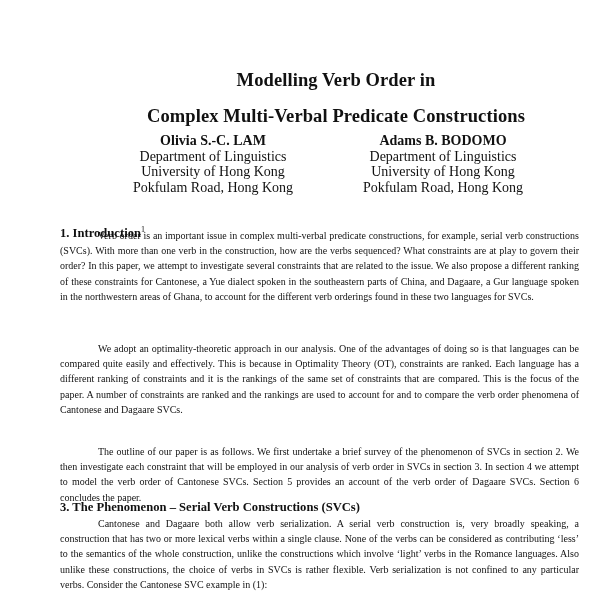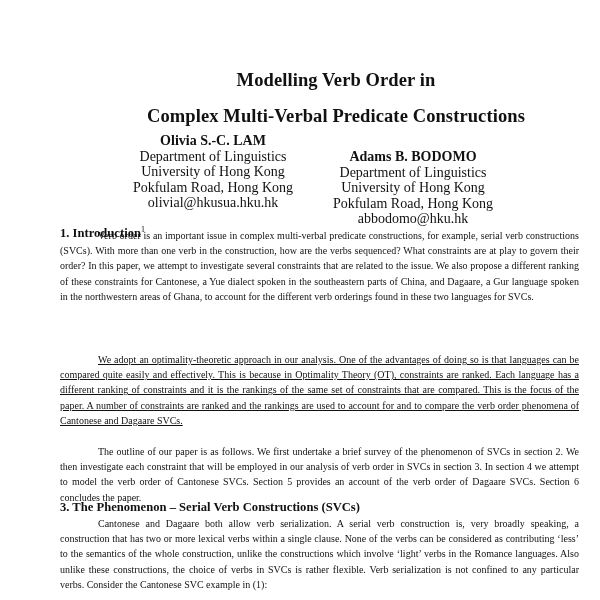--- a/index.html
+++ b/index.html
@@ -5,53 +5,51 @@
   html, body { margin: 0; padding: 0; background: #ffffff; }
   body { width: 600px; height: 600px; overflow: hidden; position: relative;
          font-family: "Liberation Serif", "DejaVu Serif", serif; color: #111; }
   .title { position: absolute; left: 0; width: 600px; text-align: center;
            font-weight: bold; font-size: 18.5px; letter-spacing: 0.1px; margin-left: 36px; }
   #t1 { top: 70px; }
   #t2 { top: 106px; }
   .author { position: absolute; text-align: center; font-size: 14px; line-height: 15.5px; }
   .author .name { font-weight: bold; }
   #a1 { left: 118px; width: 190px; top: 133px; }
-  #a2 { left: 318px; width: 190px; top: 133px; margin-top: 16px; }
+  #a2 { left: 348px; width: 190px; top: 133px; }
   .body { position: absolute; left: 60px; width: 519px; font-size: 10px; line-height: 15.2px;
           text-align: justify; }
   .h { position: absolute; left: 60px; font-weight: bold; font-size: 12.6px; }
   .h sup { font-size: 8px; font-weight: normal; }
   .p { margin: 0; text-indent: 38px; }
   #h1 { top: 225px; }
   #p1 { top: 228px; }
-  #p2 { top: 352px; text-decoration: underline; }
+  #p2 { top: 341px; }
   #p3 { top: 444px; }
   #h2 { top: 500px; }
   #p4 { top: 516px; }
 </style>
 </head>
 <body>
 
 <div id="t1" class="title">Modelling Verb Order in</div>
 <div id="t2" class="title">Complex Multi-Verbal Predicate Constructions</div>
 
 <div id="a1" class="author">
   <div class="name">Olivia S.-C. LAM</div>
   <div>Department of Linguistics</div>
   <div>University of Hong Kong</div>
   <div>Pokfulam Road, Hong Kong</div>
-  <div>olivial@hkusua.hku.hk</div>
 </div>
 
 <div id="a2" class="author">
   <div class="name">Adams B. BODOMO</div>
   <div>Department of Linguistics</div>
   <div>University of Hong Kong</div>
   <div>Pokfulam Road, Hong Kong</div>
-  <div>abbodomo@hku.hk</div>
 </div>
 
 <div id="h1" class="h"><span>1. Introduction</span><sup>1</sup></div>
 
 <div id="p1" class="body">
   <p class="p">Verb order is an important issue in complex multi-verbal predicate constructions, for example, serial verb constructions (SVCs). With more than one verb in the construction, how are the verbs sequenced? What constraints are at play to govern their order? In this paper, we attempt to investigate several constraints that are related to the issue. We also propose a different ranking of these constraints for Cantonese, a Yue dialect spoken in the southeastern parts of China, and Dagaare, a Gur language spoken in the northwestern areas of Ghana, to account for the different verb orderings found in these two languages for SVCs.</p>
 </div>
 <div id="p2" class="body">
   <p class="p">We adopt an optimality-theoretic approach in our analysis. One of the advantages of doing so is that languages can be compared quite easily and effectively. This is because in Optimality Theory (OT), constraints are ranked. Each language has a different ranking of constraints and it is the rankings of the same set of constraints that are compared. This is the focus of the paper. A number of constraints are ranked and the rankings are used to account for and to compare the verb order phenomena of Cantonese and Dagaare SVCs.</p>
 </div>

